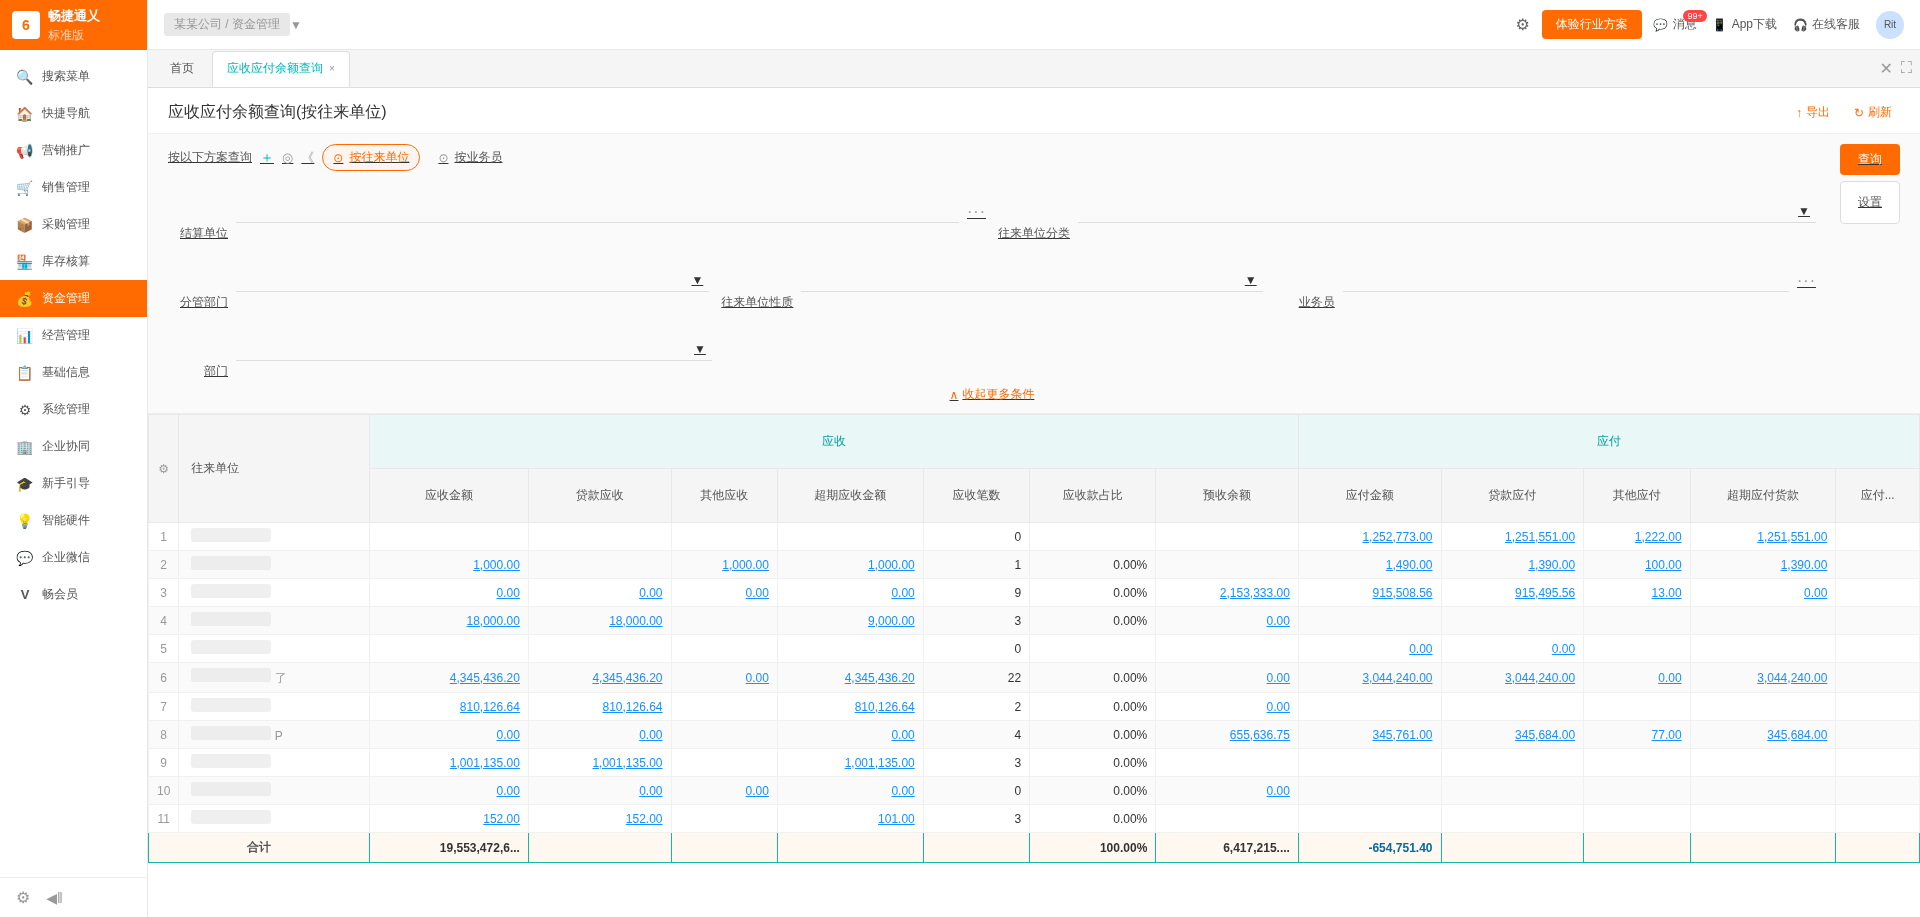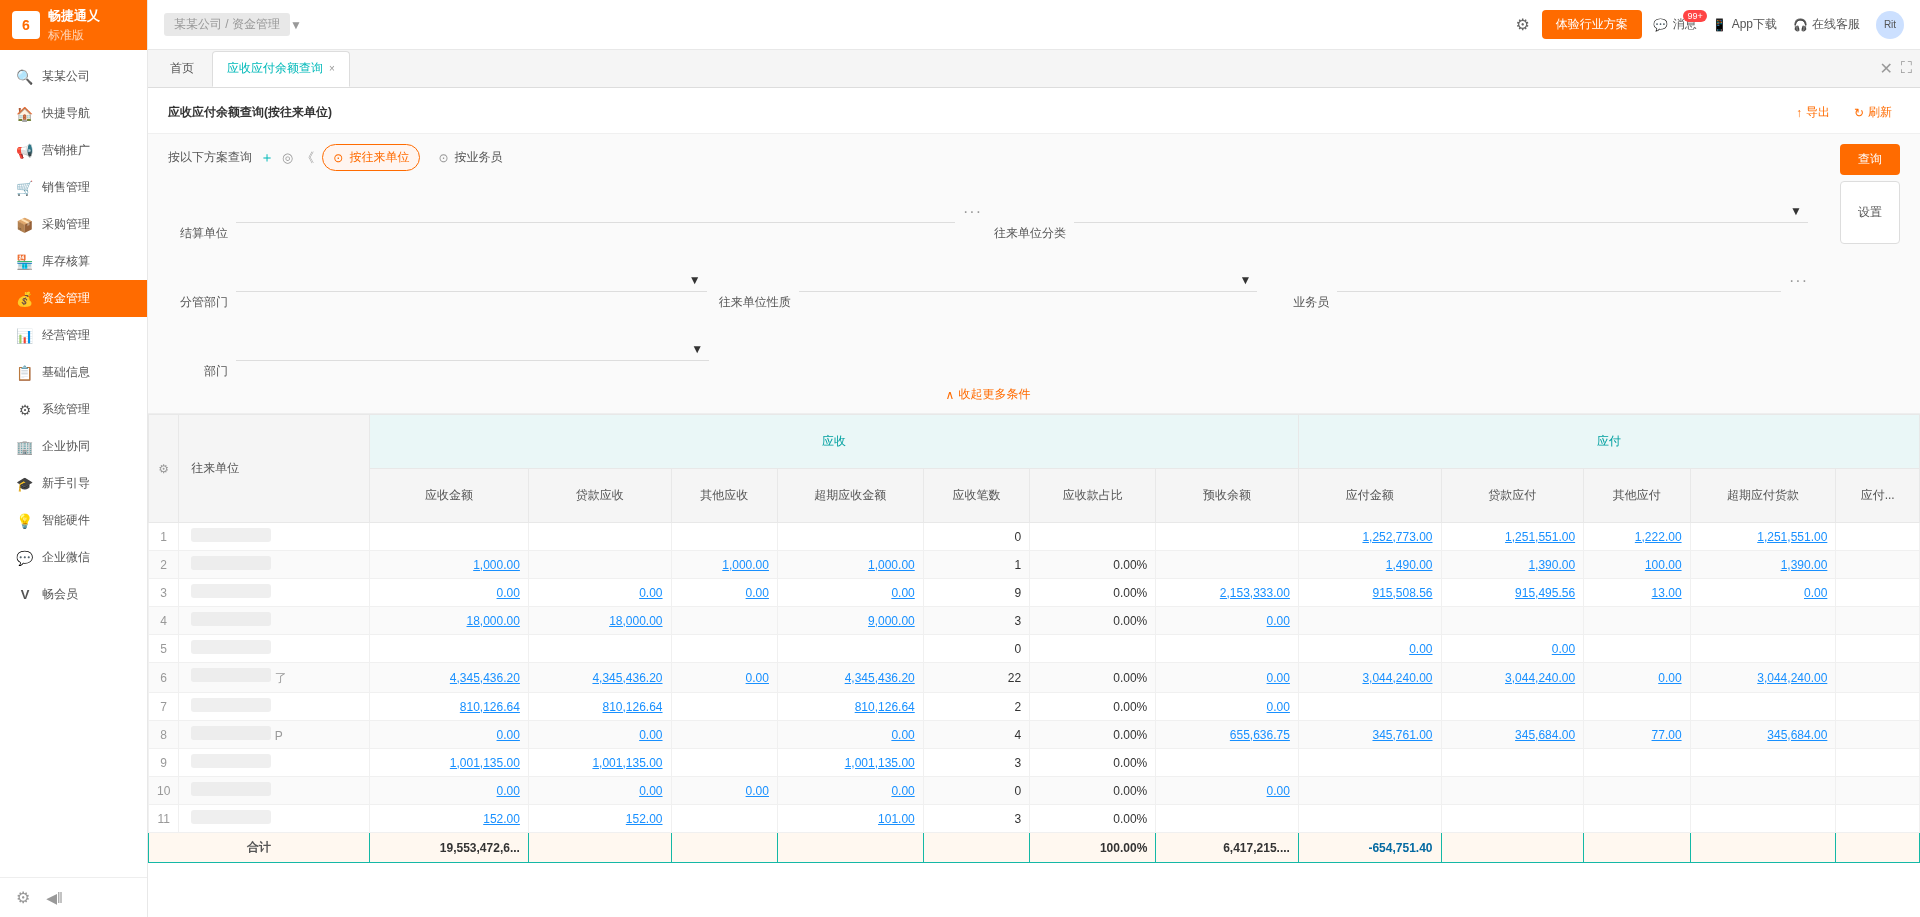--- a/index.html
+++ b/index.html
@@ -72,21 +72,21 @@
     .tab-bar-btn { font-size: 16px; color: #999; cursor: pointer; }
 
     
     .page-content { flex: 1; background: #fff; overflow: hidden; display: flex; flex-direction: column; }
 
     
     .page-header {
       padding: 12px 20px 8px; display: flex; align-items: center; justify-content: space-between;
       border-bottom: 1px solid #f0f0f0;
     }
-    .page-title { font-size: 12px; font-weight: bold; color: #333; }
+    .page-title { font-size: 16px; font-weight: normal; color: #333; }
     .page-actions { display: flex; gap: 8px; }
     .page-action-btn {
       display: flex; align-items: center; gap: 4px; color: #ff6b00; font-size: 12px; cursor: pointer;
       padding: 4px 8px; border: none; background: transparent;
     }
 
     
     .filter-area { padding: 10px 20px; background: #fafafa; border-bottom: 1px solid #eee; }
     .filter-header { display: flex; align-items: center; gap: 8px; margin-bottom: 10px; }
     .filter-label { font-size: 12px; color: #555; }
@@ -119,21 +119,21 @@
     }
 
     
     .action-buttons { display: flex; flex-direction: column; gap: 6px; margin-left: 12px; }
     .query-btn {
       background: #ff6b00; color: #fff; border: none; border-radius: 4px;
       padding: 7px 18px; font-size: 12px; cursor: pointer;
     }
     .settings-btn {
       background: #fff; color: #555; border: 1px solid #ddd; border-radius: 4px;
-      padding: 22px 16px; font-size: 12px; cursor: pointer;
+      padding: 12px 16px; font-size: 12px; cursor: pointer;
     }
 
     
     .table-wrapper { flex: 1; overflow: auto; padding: 0; }
     table { width: 100%; border-collapse: collapse; font-size: 12px; }
     thead th {
       background: #f5f5f5; border: 1px solid #e8e8e8; padding: 18px 8px;
       text-align: center; white-space: nowrap; color: #555; font-weight: normal; position: sticky; top: 0; z-index: 10;
     }
     thead th.group-header { background: #eaf7f7; color: #00a0a0; }
@@ -163,21 +163,21 @@
   <div class="sidebar-logo">
     <div class="sidebar-logo-icon">6</div>
     <div>
       <div class="sidebar-logo-text">畅捷通乂</div>
       <div class="sidebar-logo-badge">标准版</div>
     </div>
   </div>
   <div class="sidebar-nav">
     <div class="sidebar-item">
       <span class="icon">🔍</span>
-      <span class="label">某某公司</span>
+      <span class="label">搜索菜单</span>
     </div>
     <div class="sidebar-item">
       <span class="icon">🏠</span>
       <span class="label">快捷导航</span>
     </div>
     <div class="sidebar-item">
       <span class="icon">📢</span>
       <span class="label">营销推广</span>
     </div>
     <div class="sidebar-item">
@@ -288,21 +288,21 @@
           <span>导出</span>
         </button>
         <button class="page-action-btn">
           <span>↻</span>
           <span>刷新</span>
         </button>
       </div>
     </div>
 
     <div class="filter-area">
-      <div style="display:flex; align-items:flex-start; gap:20px;">
+      <div style="display:flex; align-items:flex-start; gap:12px;text-decoration:underline;">
         <div style="flex:1;">
           <div class="filter-header">
             <span class="filter-label">按以下方案查询</span>
             <span class="filter-add-btn">＋</span>
             <span class="filter-icon-btn">◎</span>
             <span class="filter-icon-btn">《</span>
             <div class="filter-scheme">
               <span style="color:#ff6b00;">⊙</span>
               <span>按往来单位</span>
             </div>

